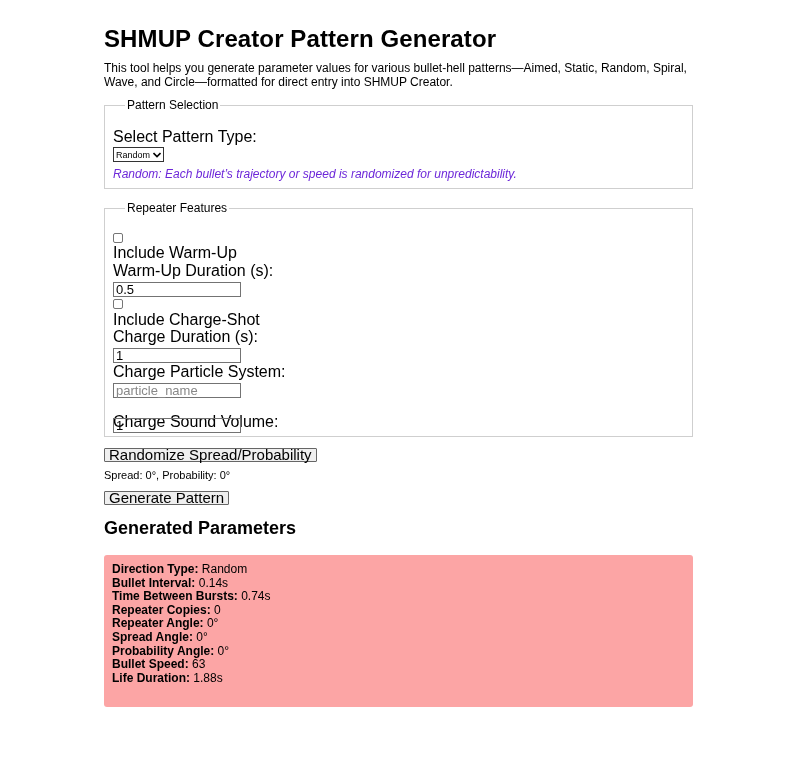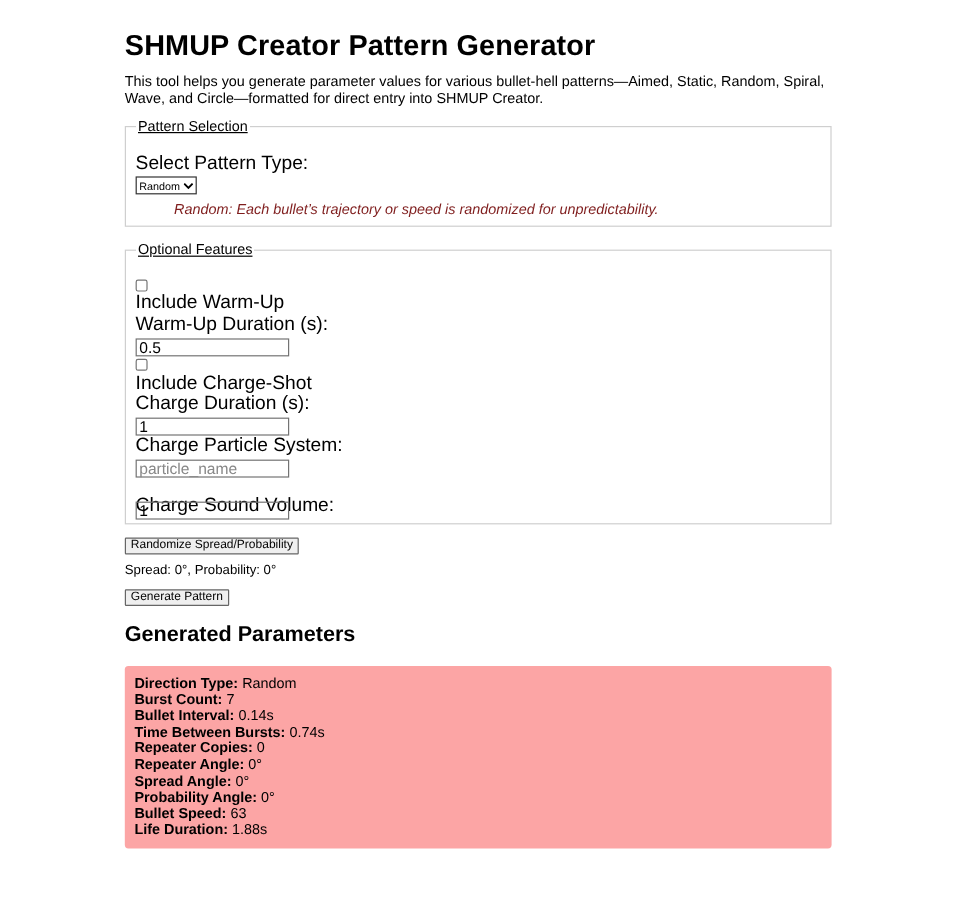--- a/index.html
+++ b/index.html
@@ -44,22 +44,21 @@
       left: 0;
       width: 589px;
       margin: 0;
       padding: 0 8px;
       border: 1px solid #cfcfcf;
       box-sizing: border-box;
     }
     legend {
       font-size: 12px;
       padding: 0 2px;
-      margin-left: 0;
-      text-decoration: underline;
+      margin-left: 12px;
     }
     .fs-pattern {
       top: 98px;
       height: 91px;
     }
     .fs-optional {
       top: 201px;
       height: 236px;
     }
     .label {
@@ -77,23 +76,22 @@
       background: #fff;
       box-sizing: content-box;
     }
     .select-box .chev {
       font-size: 9px;
       margin-left: 3px;
       font-weight: bold;
     }
     .desc {
       font-size: 12px;
-      color: #7f1d1d;
+      color: #6d28d9;
       font-style: italic;
-      margin-left: 32px;
     }
     .checkbox {
       width: 8px;
       height: 8px;
       border: 1px solid #767676;
       border-radius: 2px;
       background: #fff;
       display: block;
     }
     .text-input {
@@ -108,21 +106,21 @@
     }
     .text-input.placeholder {
       color: #888;
     }
     .abs {
       position: absolute;
     }
     .btn {
       position: absolute;
       left: 0;
-      font-size: 10px;
+      font-size: 15px;
       border: 1px solid #666;
       background: #efefef;
       padding: 0 4px;
       height: 12px;
       line-height: 12px;
       border-radius: 1px;
       white-space: nowrap;
       box-sizing: content-box;
     }
     .spread-text {
@@ -175,21 +173,21 @@
       <span class="chev">
         <svg width="8" height="6" viewBox="0 0 8 6">
             <path d="M0.5 1 L4 4.6 L7.5 1" stroke="#000" stroke-width="1.6" fill="none"></path>
           </svg>
       </span>
     </div>
     <span class="desc abs" style="left:8px; top:55px;">Random: Each bullet’s trajectory or speed is randomized for unpredictability.</span>
   </fieldset>
 
   <fieldset class="fs-optional">
-    <legend>Optional Features</legend>
+    <legend>Repeater Features</legend>
 
     <span class="checkbox abs" style="left:8px; top:18px;"></span>
     <span class="label abs" style="left:8px; top:31px;">Include Warm-Up</span>
     <span class="label abs" style="left:8px; top:49px;">Warm-Up Duration (s):</span>
     <div class="text-input abs" style="left:8px; top:67px;">0.5</div>
 
     <span class="checkbox abs" style="left:8px; top:84px;"></span>
     <span class="label abs" style="left:8px; top:98px;">Include Charge-Shot</span>
     <span class="label abs" style="left:8px; top:115px;">Charge Duration (s):</span>
     <div class="text-input abs" style="left:8px; top:133px;">1</div>
@@ -200,21 +198,20 @@
   </fieldset>
 
   <div class="btn" style="top:448px;">Randomize Spread/Probability</div>
   <div class="spread-text">Spread: 0°, Probability: 0°</div>
   <div class="btn" style="top:491px;text-align:right;">Generate Pattern</div>
 
   <h2>Generated Parameters</h2>
 
   <div class="results">
     <div class="result-line"><b>Direction Type:</b> <span>Random</span></div>
-    <div class="result-line"><b>Burst Count:</b> <span>7</span></div>
     <div class="result-line"><b>Bullet Interval:</b> <span>0.14s</span></div>
     <div class="result-line"><b>Time Between Bursts:</b> <span>0.74s</span></div>
     <div class="result-line"><b>Repeater Copies:</b> <span>0</span></div>
     <div class="result-line"><b>Repeater Angle:</b> <span>0°</span></div>
     <div class="result-line"><b>Spread Angle:</b> <span>0°</span></div>
     <div class="result-line"><b>Probability Angle:</b> <span>0°</span></div>
     <div class="result-line"><b>Bullet Speed:</b> <span>63</span></div>
     <div class="result-line"><b>Life Duration:</b> <span>1.88s</span></div>
   </div>
 

